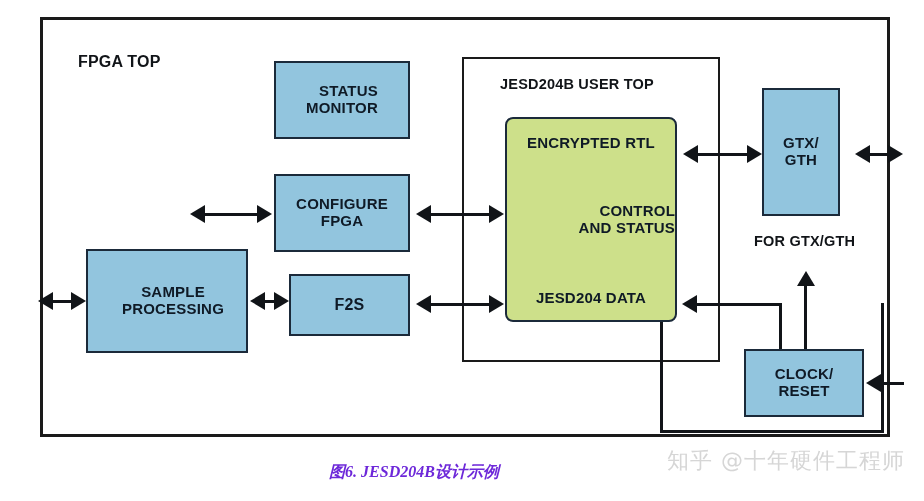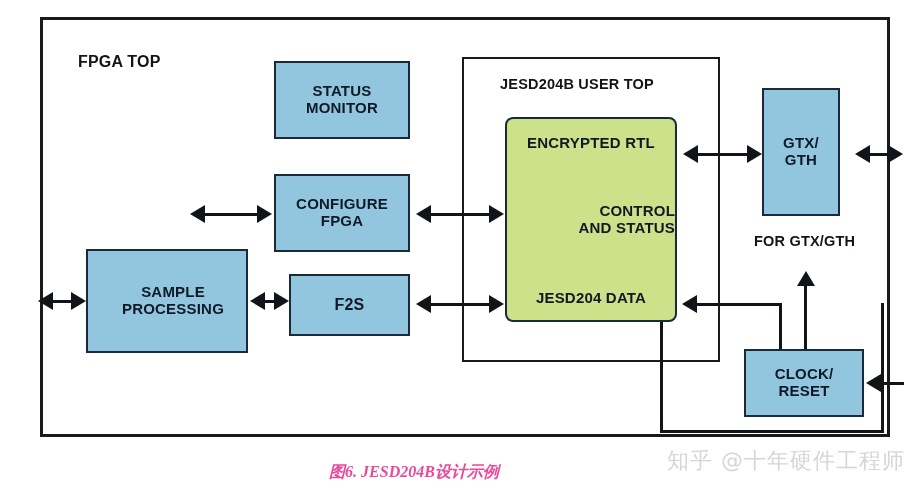--- a/index.html
+++ b/index.html
@@ -47,21 +47,21 @@
     display:flex;align-items:center;justify-content:center;
     text-align:center;
     font-weight:bold;
     color:#0f1a26;
     line-height:1.12;
     letter-spacing:0.2px;
   }
   .blk-blue{background:#92c5de;}
   .blk-green{background:#cde08a;border-color:#1b2a3a;}
 
-  .b-status   {left:274px;top:61px;  width:136px;height:78px; font-size:15px;}
+  .b-status   {left:274px;top:61px;  width:136px;height:78px; font-size:15px;text-align:right;}
   .b-config   {left:274px;top:174px; width:136px;height:78px; font-size:15px;}
   .b-f2s      {left:289px;top:274px; width:121px;height:62px; font-size:16px;}
   .b-sample   {left:86px; top:249px; width:162px;height:104px;font-size:15px;padding-left:12px;}
   .b-gtx      {left:762px;top:88px;  width:78px; height:128px;font-size:15px;}
   .b-clock    {left:744px;top:349px; width:120px;height:68px; font-size:15px;}
 
   
   .b-rtl{
     left:505px;top:117px;width:172px;height:205px;
     display:block;
@@ -94,21 +94,21 @@
     border-right:9px solid transparent;
     border-bottom:15px solid #111418;
   }
 
   
   .caption{
     left:0;top:462px;width:828px;
     text-align:center;
     font-family:"Liberation Serif","DejaVu Serif",serif;
     font-weight:bold;font-style:italic;
-    font-size:16px;color:#ec4899;
+    font-size:16px;color:#6d28d9;
   }
   .watermark{
     left:667px;top:446px;
     font-size:22px;color:#d6d6d6;
     font-family:"DejaVu Sans","Liberation Sans",sans-serif;
     white-space:nowrap;
     letter-spacing:1px;
   }
 </style>
 </head>

